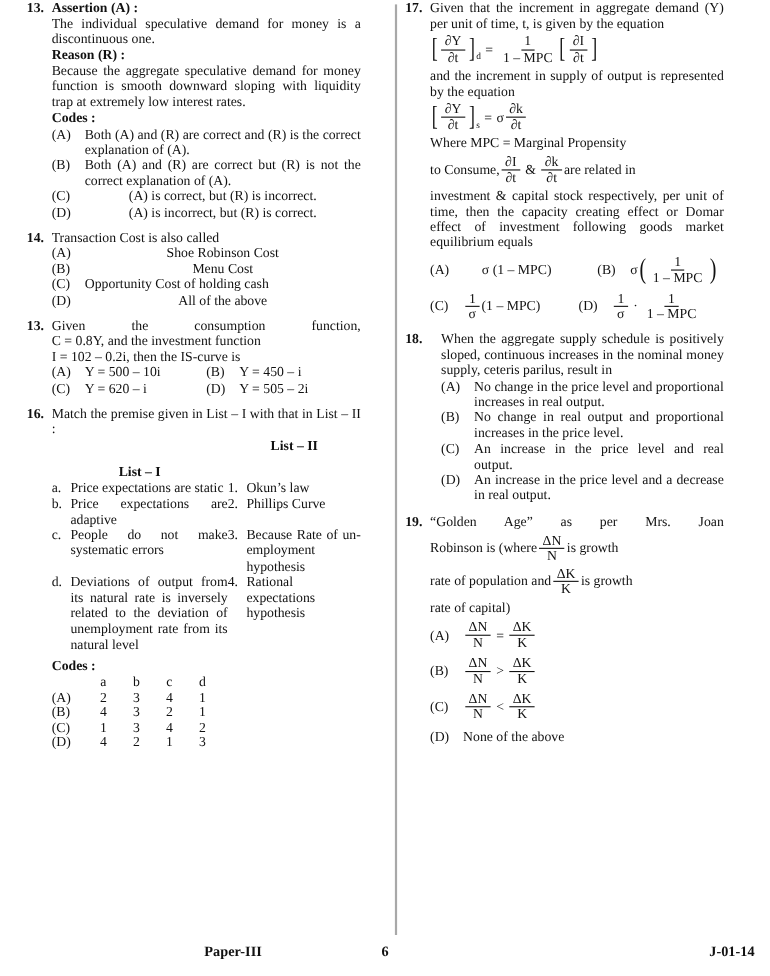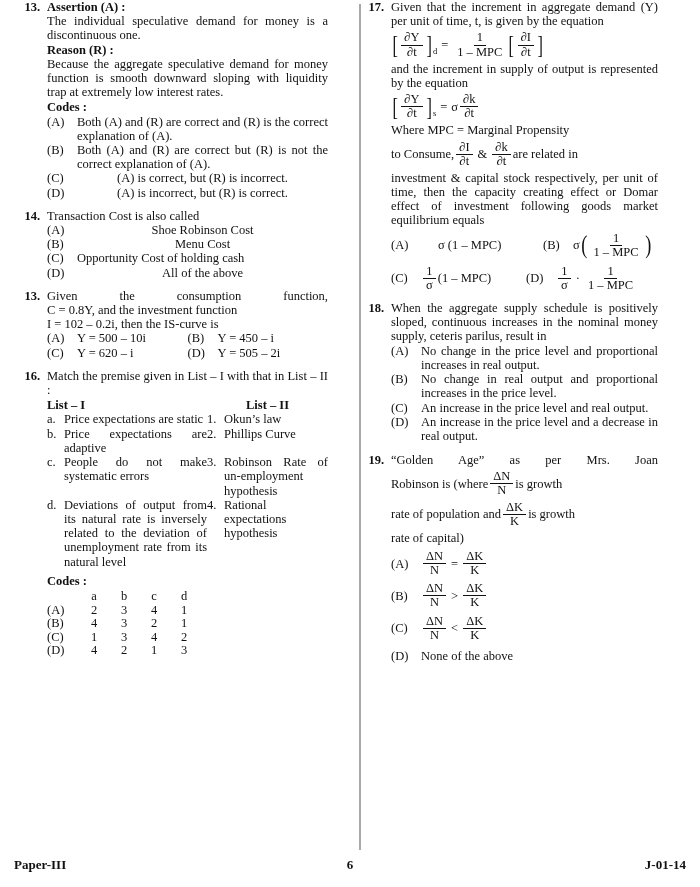--- a/index.html
+++ b/index.html
@@ -112,21 +112,21 @@
   }
   .opt-inline-key { width: 30px; min-width: 30px; }
   
   .list-head {
     display: flex;
     font-weight: bold;
     font-size: 12.5px;
     line-height: 14.2px;
     margin-top: 1px;
   }
-  .list-head .lh1 { width: 160px; text-align: left; }
+  .list-head .lh1 { width: 160px; text-align: center; margin-top: 24px; }
   .list-head .lh2 { flex: 1; text-align: center; }
   .match-row {
     display: flex;
     font-size: 12.5px;
     line-height: 14.2px;
   }
   .mi-left {
     width: 160px;
     display: flex;
   }
@@ -210,21 +210,21 @@
   .footer {
     position: absolute;
     left: 14px;
     right: 14px;
     bottom: 14px;
     display: flex;
     align-items: center;
     font-weight: bold;
     font-size: 13px;
   }
-  .footer .f-left { flex: 1; text-align: left; }
+  .footer .f-left { flex: 1; text-align: right; }
   .footer .f-center { flex: 1; text-align: center; }
   .footer .f-right { flex: 1; text-align: right; }
   .sp { margin-top: 5px; }
 </style>
 </head>
 <body>
 
 <div class="page">
   <div class="columns">
     <div class="divider"></div>
@@ -347,21 +347,21 @@
             </div>
           </div>
 
           <div class="match-row">
             <div class="mi-left">
               <div class="mi-key">c.</div>
               <div class="mi-txt">People do not make systematic errors</div>
             </div>
             <div class="mi-right">
               <div class="mi-key">3.</div>
-              <div class="mi-txt">Robinson Rate of un-employment hypothesis</div>
+              <div class="mi-txt">Because Rate of un-employment hypothesis</div>
             </div>
           </div>
 
           <div class="match-row">
             <div class="mi-left">
               <div class="mi-key">d.</div>
               <div class="mi-txt">Deviations of output from its natural rate is inversely related to the deviation of unemployment rate from its natural level</div>
             </div>
             <div class="mi-right">
               <div class="mi-key">4.</div>
@@ -522,21 +522,21 @@
                     <span class="num">1</span>
                     <span class="den">1 – MPC</span>
                   </span>
                 </span>
               </div>
             </div>
           </div>
         </div>
       </div>
 
-      <div class="q" style="margin-top:8px;">
+      <div class="q" style="margin-top:8px;gap:10px;">
         <div class="qnum">18.</div>
         <div class="qbody">
           <div class="stem">When the aggregate supply schedule is positively sloped, continuous increases in the nominal money supply, ceteris parilus, result in</div>
           <div class="opts">
             <div class="opt">
               <div class="opt-key">(A)</div>
               <div class="opt-text">No change in the price level and proportional increases in real output.</div>
             </div>
             <div class="opt">
               <div class="opt-key">(B)</div>

